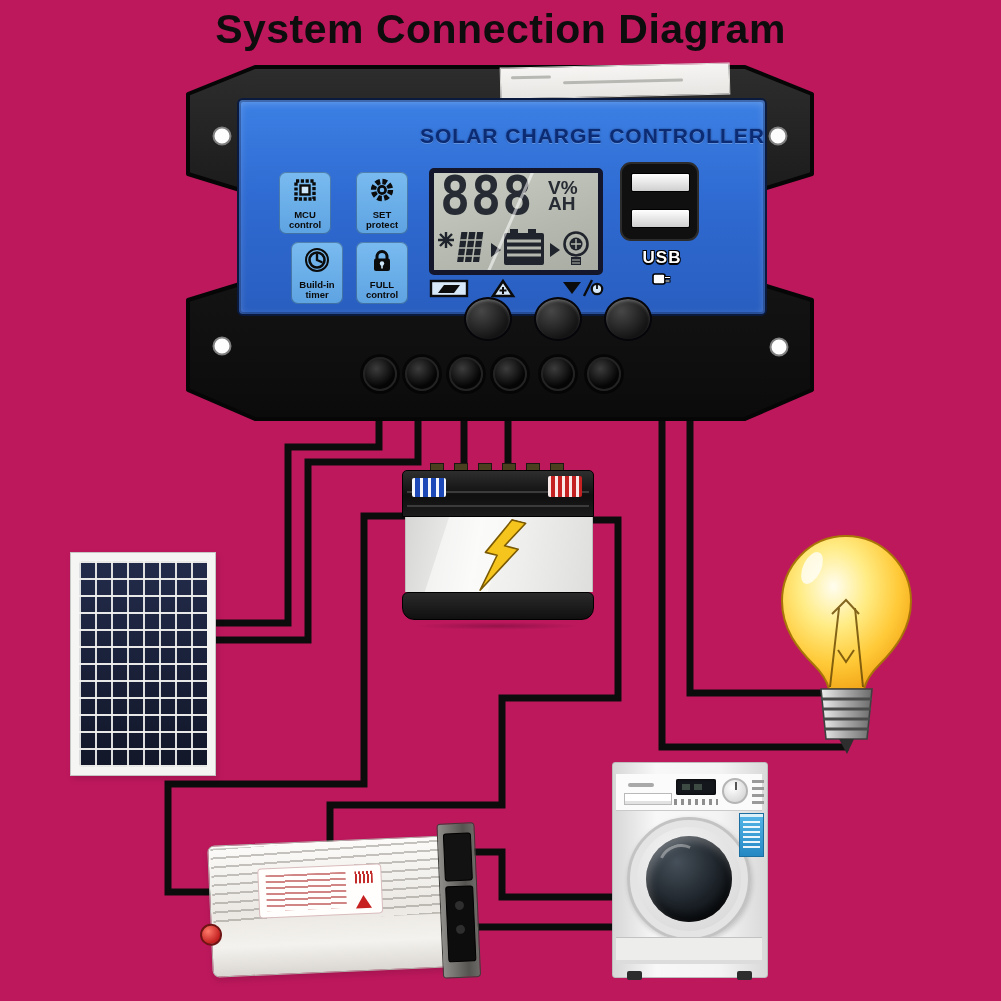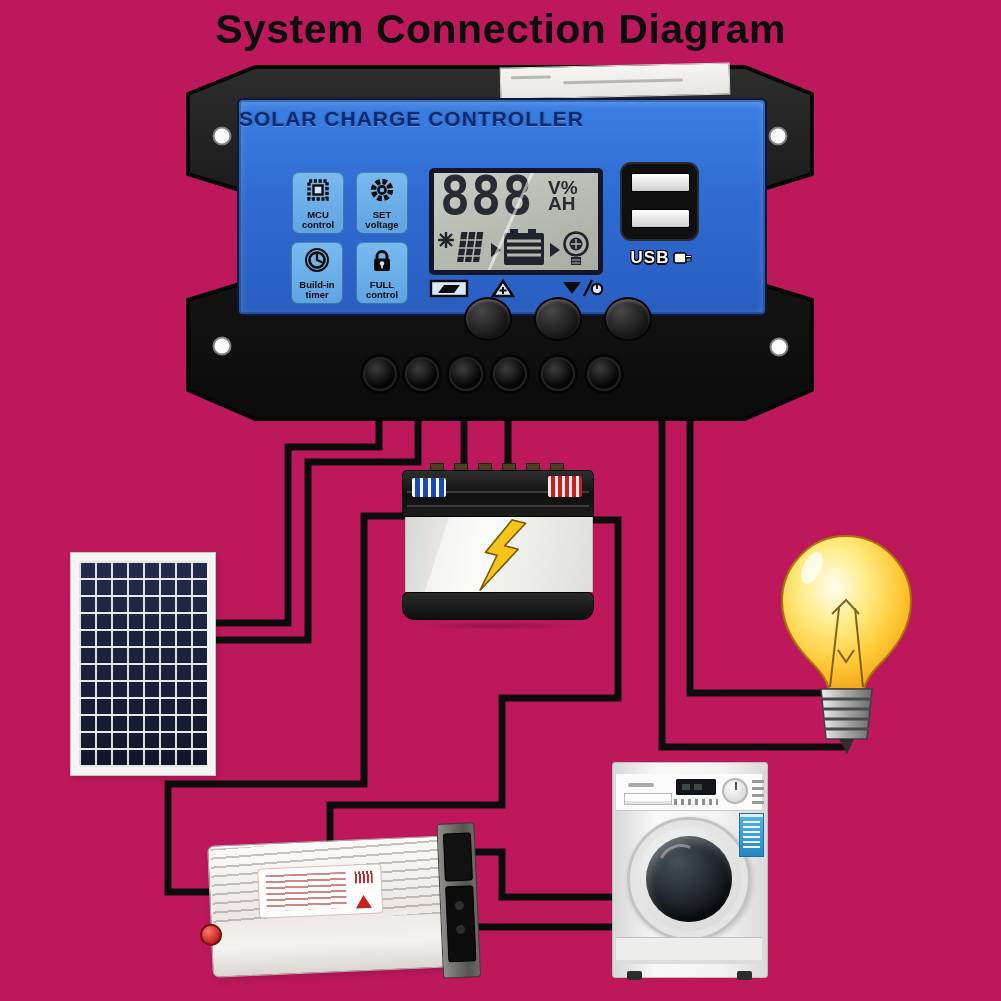--- a/index.html
+++ b/index.html
@@ -18,28 +18,28 @@
   
   #controller{left:185px;top:64px;width:630px;height:358px;z-index:3;}
   #controller .layer{position:absolute;left:0;top:0;}
   #ctrl-sticker{left:315px;top:1px;width:228px;height:30px;background:linear-gradient(180deg,#f6f5f3,#e7e6e3);
                 transform:rotate(-1.3deg);z-index:2;border:1px solid #d9d8d5;}
   #ctrl-sticker .mark{position:absolute;background:#b7b7b4;height:3px;border-radius:2px;}
   #ctrl-panel{left:52px;top:34px;width:526px;height:214px;z-index:3;border-radius:6px;
               background:linear-gradient(180deg,#3c80e4 0%,#2f6bd2 45%,#295ec0 100%);
               border:2px solid #0a1a3e;
               box-shadow:inset 0 0 0 2px rgba(10,26,62,.35), inset 0 2px 8px rgba(255,255,255,.28);}
-  #ctrl-title{position:absolute;left:0;top:7px;width:100%;text-align:left;font-size:21px;font-weight:800;
+  #ctrl-title{position:absolute;left:0;top:24px;width:100%;text-align:right;font-size:21px;font-weight:800;
               letter-spacing:1px;color:#0b2b75;text-shadow:0 1px 0 rgba(160,200,255,.45),0 0 2px rgba(5,15,50,.55);}
   .badge{position:absolute;width:52px;height:62px;background:linear-gradient(180deg,#79bbf0,#5ea3e2);
          border-radius:7px;box-shadow:inset 0 0 0 1px rgba(6,20,50,.35);
          display:flex;flex-direction:column;align-items:center;justify-content:space-between;
          padding:5px 1px 4px;box-sizing:border-box;}
   .badge .cap{font-size:9.5px;line-height:1.08;font-weight:800;color:#0a0a0a;text-align:center;width:50px;}
-  #badge-mcu{left:53px;top:72px;}  #badge-set{left:117px;top:72px;}
+  #badge-mcu{left:40px;top:72px;}  #badge-set{left:117px;top:72px;}
   #badge-timer{left:52px;top:142px;} #badge-full{left:117px;top:142px;}
   .badge svg{display:block;}
 
   #lcd{position:absolute;left:190px;top:68px;width:174px;height:107px;background:
        linear-gradient(160deg,#c9cdc3 0%,#b4b8ae 60%,#a8aca3 100%);
        border:5px solid #14162c;border-radius:5px;box-sizing:border-box;overflow:hidden;}
   #lcd-digits{position:absolute;left:6px;top:-6px;font-family:"DejaVu Sans Mono",monospace;font-size:50px;
               font-weight:bold;color:#272b33;letter-spacing:1px;transform:scaleY(1.05);}
   .lcd-unit{position:absolute;left:114px;font-size:19px;font-weight:800;color:#272b33;}
   #lcd-unit-top{top:4px;} #lcd-unit-bottom{top:20px;}
@@ -51,21 +51,21 @@
   .ctrl-btn{position:absolute;top:197px;width:44px;height:40px;border-radius:50%;
             background:radial-gradient(circle at 35% 30%,#474747,#141414 70%);
             border:2px solid #05050a;box-shadow:inset 0 2px 3px rgba(255,255,255,.25);}
   #btn-1{left:225px;} #btn-2{left:295px;} #btn-3{left:365px;}
 
   #usb-block{position:absolute;left:381px;top:62px;width:79px;height:79px;background:#101010;
              border-radius:11px;border:2px solid #2c2c2c;box-sizing:border-box;}
   .usb-slot{position:absolute;left:9px;width:57px;height:17px;background:linear-gradient(180deg,#ffffff,#cfcfcf);
             border-radius:2px;border:1px solid #000;}
   #usb-slot-1{top:9px;} #usb-slot-2{top:45px;}
-  #usb-caption{position:absolute;left:378px;top:148px;width:90px;display:flex;align-items:center;justify-content:center;gap:4px;}
+  #usb-caption{position:absolute;left:378px;top:148px;width:90px;display:flex;align-items:center;justify-content:flex-start;gap:4px;flex-direction:column;}
   #usb-text{font-size:17px;font-weight:800;letter-spacing:1px;color:#fff;
             text-shadow:-1px -1px 0 #000,1px -1px 0 #000,-1px 1px 0 #000,1px 1px 0 #000,0 2px 0 #000;}
   .terminal{position:absolute;top:293px;width:30px;height:30px;border-radius:50%;z-index:4;
             background:radial-gradient(circle at 38% 32%,#3c3c3c,#050505 65%);
             border:2px solid #232323;box-shadow:0 0 0 3px rgba(0,0,0,.55);}
 
   
   #solar-panel{left:70px;top:552px;width:144px;height:222px;z-index:2;background:#f5f5f3;
                border:1px solid #c6c6c4;box-shadow:2px 3px 6px rgba(0,0,0,.14);}
   #solar-cells{position:absolute;left:8px;top:8px;right:8px;bottom:8px;
@@ -210,21 +210,21 @@
           <rect x="4" y="4" width="18" height="18" fill="none" stroke="#0b0b0b" stroke-width="3.4" stroke-dasharray="3.2 1.6"></rect>
           <rect x="8.5" y="8.5" width="9" height="9" fill="#cfe6f8" stroke="#0b0b0b" stroke-width="2.4"></rect>
         </svg>
         <div class="cap">MCU control</div>
       </div>
       <div class="badge" id="badge-set">
         <svg width="26" height="26" viewBox="0 0 26 26">
           <circle cx="13" cy="13" r="8.5" fill="none" stroke="#0b0b0b" stroke-width="5.4" stroke-dasharray="4.4 2.3"></circle>
           <circle cx="13" cy="13" r="3.6" fill="none" stroke="#0b0b0b" stroke-width="2.6"></circle>
         </svg>
-        <div class="cap">SET voltage</div>
+        <div class="cap">SET protect</div>
       </div>
       <div class="badge" id="badge-timer">
         <svg width="26" height="26" viewBox="0 0 26 26">
           <circle cx="13" cy="13" r="11" fill="none" stroke="#0b0b0b" stroke-width="2"></circle>
           <circle cx="13" cy="13" r="7.5" fill="none" stroke="#0b0b0b" stroke-width="2.6"></circle>
           <path d="M13,13 L13,7.5 M13,13 L17.5,15" stroke="#0b0b0b" stroke-width="2.4" stroke-linecap="round" fill="none"></path>
         </svg>
         <div class="cap">Build-in timer</div>
       </div>
       <div class="badge" id="badge-full">

